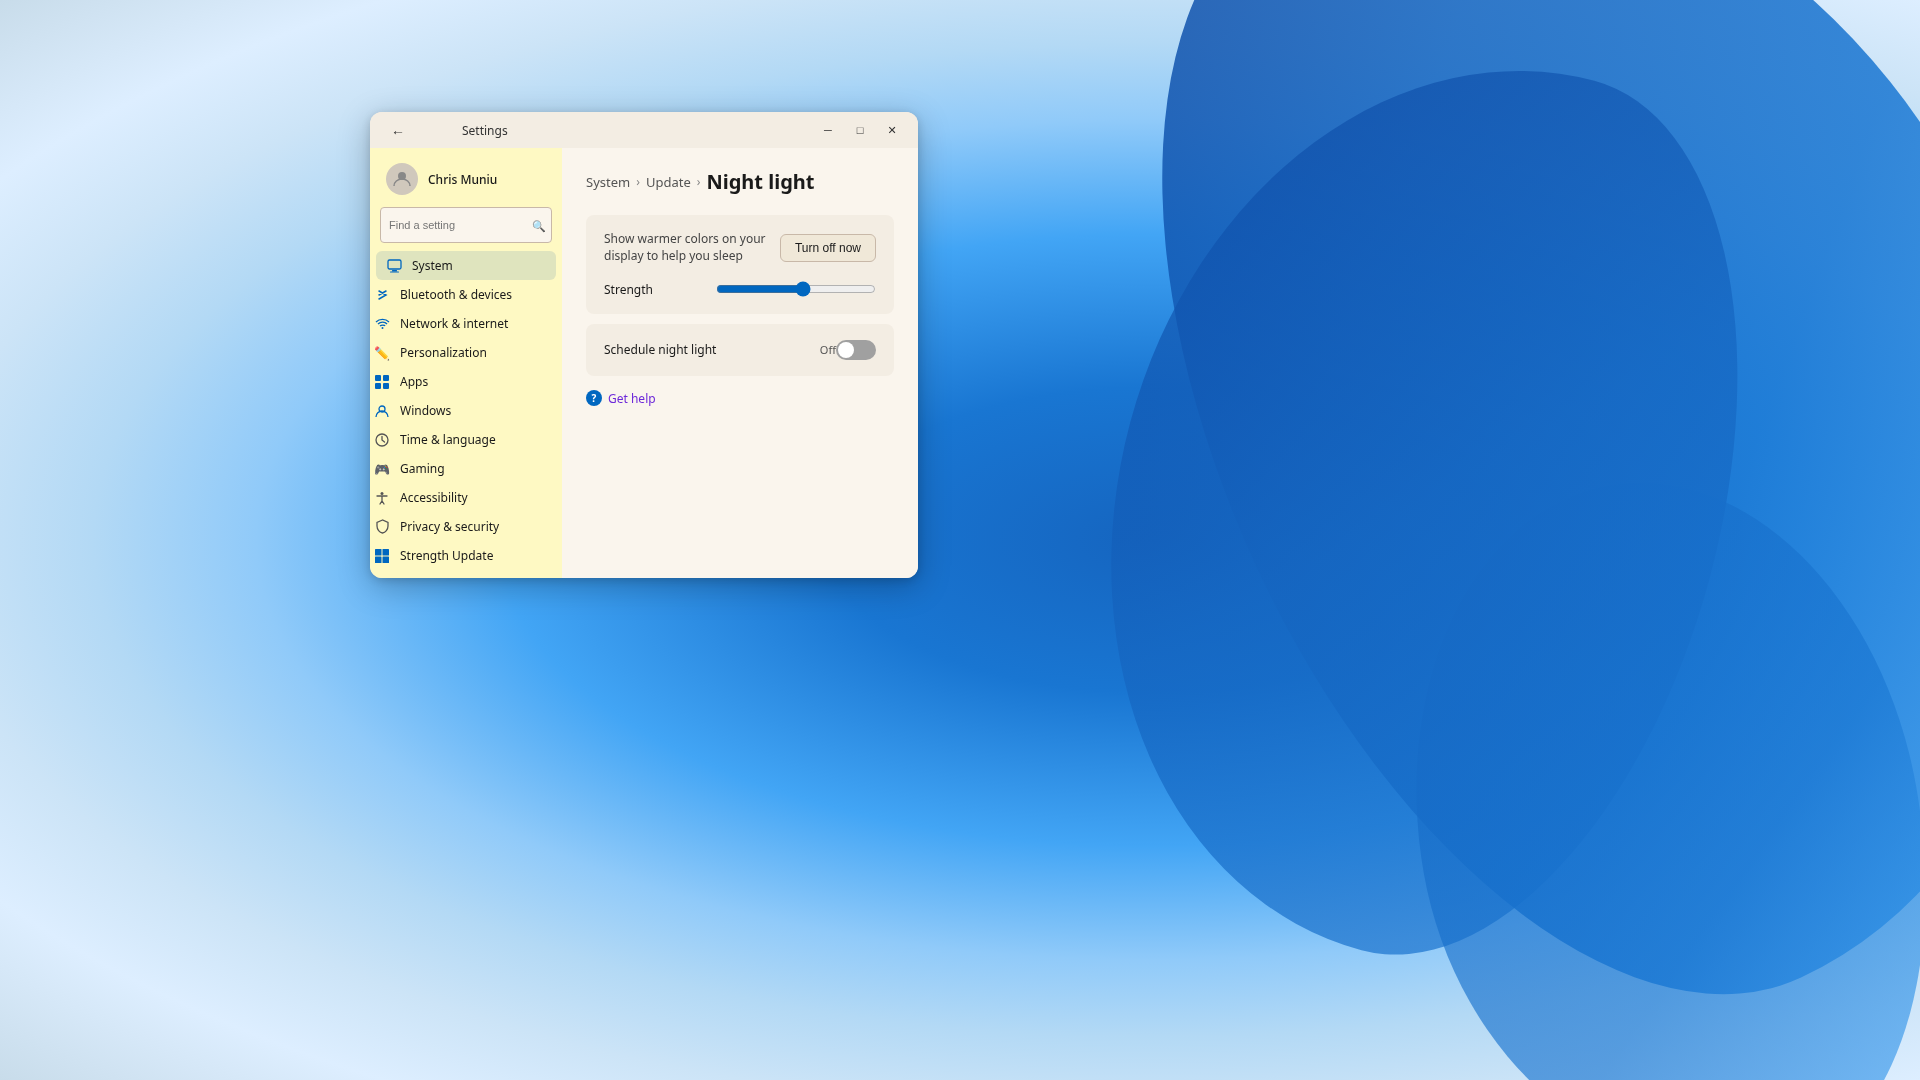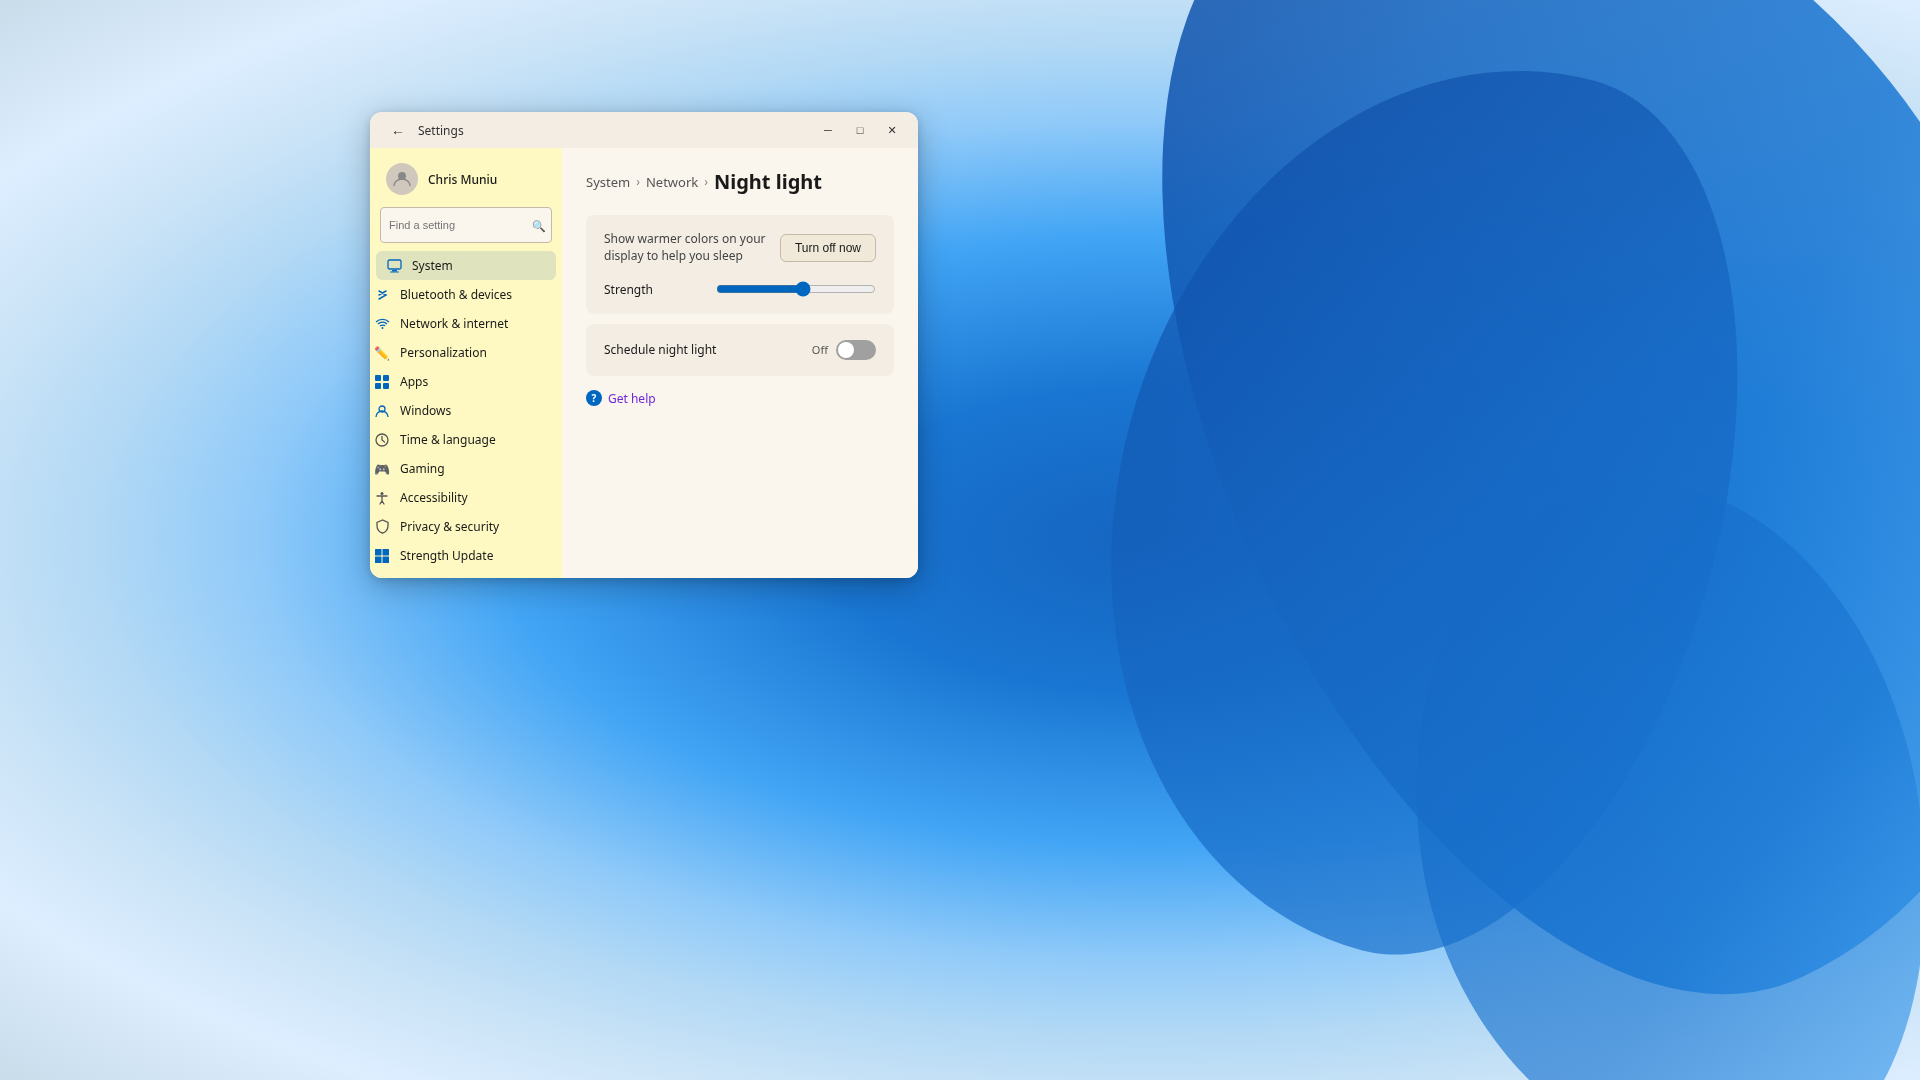--- a/index.html
+++ b/index.html
@@ -90,20 +90,21 @@
       color: #333;
       font-size: 14px;
       background: transparent;
       border: none;
     }
 
     .title-bar-title {
       font-size: 12px;
       color: #333;
       font-weight: 400;
+      margin-left: 44px;
     }
 
     .window-controls {
       display: flex;
       gap: 4px;
     }
 
     .win-btn {
       width: 28px; height: 28px;
       display: flex; align-items: center; justify-content: center;
@@ -298,21 +299,20 @@
     }
 
     .schedule-label {
       font-size: 12px;
       color: #1a1a1a;
     }
 
     .toggle-group {
       display: flex;
       align-items: center;
-      gap: 8px;
     }
 
     .toggle-status {
       font-size: 11px;
       color: #555;
     }
 
     .toggle-switch {
       width: 40px; height: 20px;
       background: #a0a0a0;
@@ -516,21 +516,21 @@
         <span>Strength Update</span>
       </div>
 
     </div>
 
     <div class="main-content">
 
       <div class="breadcrumb">
         <span class="breadcrumb-item">System</span>
         <span class="breadcrumb-separator">›</span>
-        <span class="breadcrumb-item">Network</span>
+        <span class="breadcrumb-item">Update</span>
         <span class="breadcrumb-separator">›</span>
         <span class="breadcrumb-current">Night light</span>
       </div>
 
       <div class="card">
 
         <div class="card-row">
           <span class="card-description">Show warmer colors on your display to help you sleep</span>
           <button class="turn-off-btn">Turn off now</button>
         </div>

